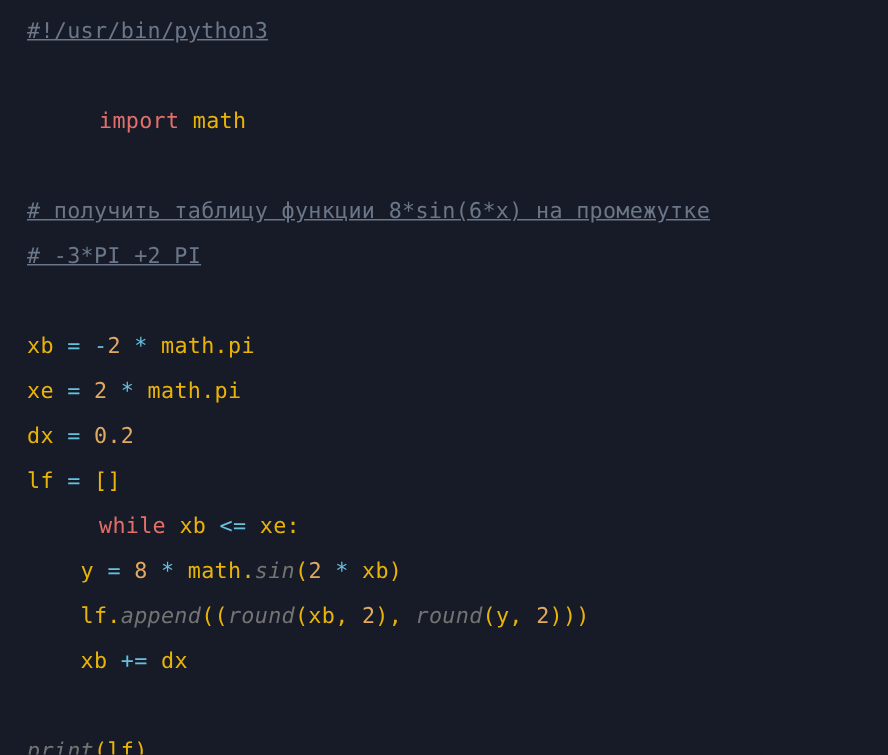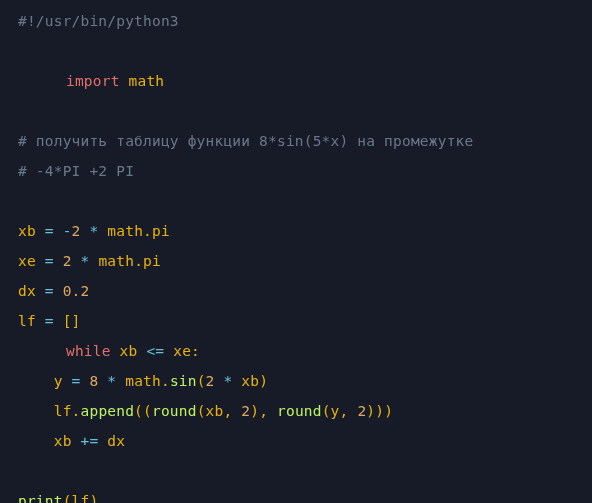--- a/index.html
+++ b/index.html
@@ -11,36 +11,36 @@
     width: 592px;
     height: 503px;
     overflow: hidden;
   }
   pre.code {
     white-space: pre;
     line-height: 30px;
     letter-spacing: 0.2px;
   }
   .tok { display: inline; }
-  .c-comment  { color: #6b7789; }
+  .c-comment  { color: #6b7789; text-decoration: underline; }
   .c-keyword  { color: #e36e6a; margin-left: 48px; }
   .c-default  { color: #eab308; }
   .c-operator { color: #67c0de; }
   .c-number   { color: #e0a95f; }
-  .c-func     { color: #bef264; }
+  .c-func     { color: #737373; font-style: italic; }
 </style>
 </head>
 <body>
 
 <pre class="code" id="code-target"><span class="code-line"><span class="tok c-comment">#!/usr/bin/python3</span></span>
 <span class="code-line"><span class="tok c-default"></span></span>
 <span class="code-line"><span class="tok c-keyword">import</span><span class="tok c-default"> math</span></span>
 <span class="code-line"><span class="tok c-default"></span></span>
-<span class="code-line"><span class="tok c-comment"># получить таблицу функции 8*sin(5*x) на промежутке</span></span>
-<span class="code-line"><span class="tok c-comment"># -4*PI +2 PI</span></span>
+<span class="code-line"><span class="tok c-comment"># получить таблицу функции 8*sin(6*x) на промежутке</span></span>
+<span class="code-line"><span class="tok c-comment"># -3*PI +2 PI</span></span>
 <span class="code-line"><span class="tok c-default"></span></span>
 <span class="code-line"><span class="tok c-default">xb </span><span class="tok c-operator">=</span><span class="tok c-default"> </span><span class="tok c-operator">-</span><span class="tok c-number">2</span><span class="tok c-default"> </span><span class="tok c-operator">*</span><span class="tok c-default"> math.pi</span></span>
 <span class="code-line"><span class="tok c-default">xe </span><span class="tok c-operator">=</span><span class="tok c-default"> </span><span class="tok c-number">2</span><span class="tok c-default"> </span><span class="tok c-operator">*</span><span class="tok c-default"> math.pi</span></span>
 <span class="code-line"><span class="tok c-default">dx </span><span class="tok c-operator">=</span><span class="tok c-default"> </span><span class="tok c-number">0.2</span></span>
 <span class="code-line"><span class="tok c-default">lf </span><span class="tok c-operator">=</span><span class="tok c-default"> []</span></span>
 <span class="code-line"><span class="tok c-keyword">while</span><span class="tok c-default"> xb </span><span class="tok c-operator">&lt;=</span><span class="tok c-default"> xe:</span></span>
 <span class="code-line"><span class="tok c-default">    y </span><span class="tok c-operator">=</span><span class="tok c-default"> </span><span class="tok c-number">8</span><span class="tok c-default"> </span><span class="tok c-operator">*</span><span class="tok c-default"> math.</span><span class="tok c-func">sin</span><span class="tok c-default">(</span><span class="tok c-number">2</span><span class="tok c-default"> </span><span class="tok c-operator">*</span><span class="tok c-default"> xb)</span></span>
 <span class="code-line"><span class="tok c-default">    lf.</span><span class="tok c-func">append</span><span class="tok c-default">((</span><span class="tok c-func">round</span><span class="tok c-default">(xb, </span><span class="tok c-number">2</span><span class="tok c-default">), </span><span class="tok c-func">round</span><span class="tok c-default">(y, </span><span class="tok c-number">2</span><span class="tok c-default">)))</span></span>
 <span class="code-line"><span class="tok c-default">    xb </span><span class="tok c-operator">+=</span><span class="tok c-default"> dx</span></span>
 <span class="code-line"><span class="tok c-default"></span></span>

